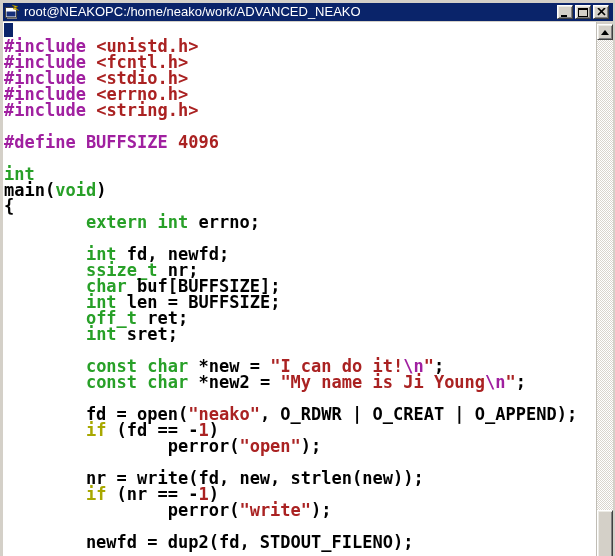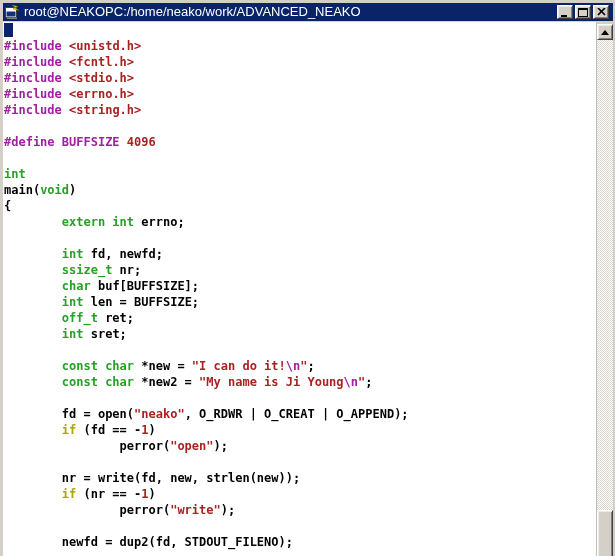--- a/index.html
+++ b/index.html
@@ -34,21 +34,21 @@
   .tbtn svg{display:block;}
 
   
   #content{
     position:absolute;left:3px;top:22px;width:593px;height:534px;
     background:var(--content-bg,#fff);overflow:hidden;
   }
   #code{
     margin:0;padding:0 0 0 1px;
     font-family:"DejaVu Sans Mono","Liberation Mono",monospace;
-    font-size:12px;font-weight:700;
+    font-size:17px;font-weight:700;
   }
   .code-line{height:16px;line-height:16px;white-space:pre;}
   .cursor{
     display:inline-block;width:9px;height:14px;margin-top:1px;
     vertical-align:top;background:var(--cursor,#0a246a);
   }
 
   
   #scrollbar{
     position:absolute;left:596px;top:22px;width:17px;height:534px;

